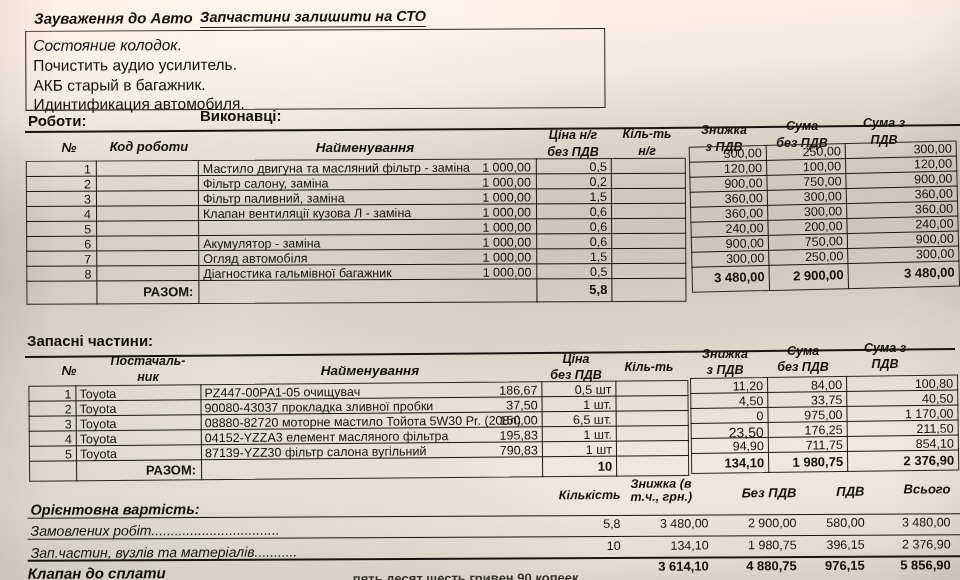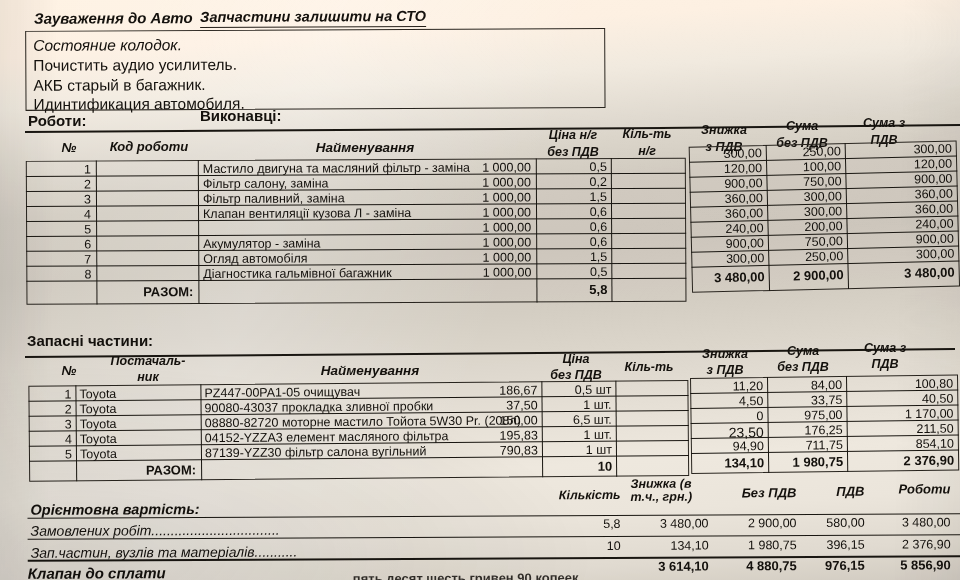--- a/index.html
+++ b/index.html
@@ -339,21 +339,21 @@
     </div>
   </div>
 
   <div class="layer skew-a">
 
     <div class="t it bd r" style="left:540px; top:492px; width:78px; font-size:12.5px;">Кількість</div>
     <div class="t it bd" style="left:628px; top:481px; font-size:12.5px;">Знижка (в</div>
     <div class="t it bd" style="left:628px; top:494px; font-size:12.5px;">т.ч., грн.)</div>
     <div class="t it bd r" style="left:712px; top:490px; width:82px; font-size:13px;">Без ПДВ</div>
     <div class="t it bd r" style="left:800px; top:489px; width:62px; font-size:13px;">ПДВ</div>
-    <div class="t it bd r" style="left:866px; top:487px; width:82px; font-size:13px;">Роботи</div>
+    <div class="t it bd r" style="left:866px; top:487px; width:82px; font-size:13px;">Всього</div>
 
     <div class="t it bd" style="left:28px; top:503px; font-size:14.5px;">Орієнтовна вартість:</div>
 
     <div class="hline" style="left:25px; top:518px; width:935px;"></div>
 
     <div class="t it" style="left:28px; top:524px; font-size:14px;">Замовлених робіт.................................</div>
     <div class="t r" style="left:540px; top:521px; width:78px; font-size:12.5px;">5,8</div>
     <div class="t r" style="left:626px; top:521px; width:80px; font-size:12.5px;">3 480,00</div>
     <div class="t r" style="left:712px; top:521px; width:82px; font-size:12.5px;">2 900,00</div>
     <div class="t r" style="left:798px; top:521px; width:64px; font-size:12.5px;">580,00</div>

